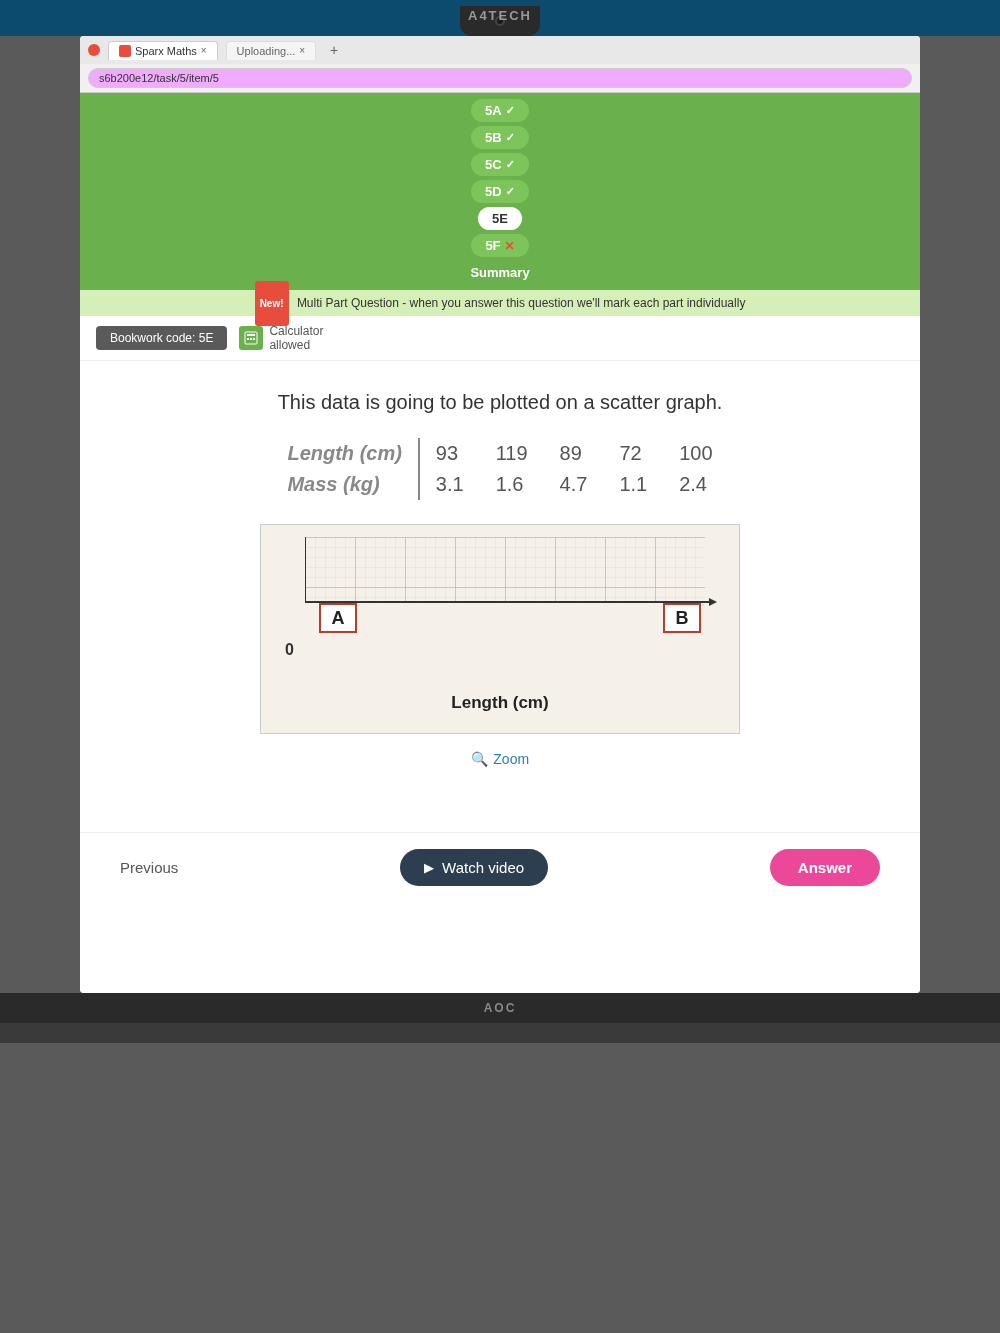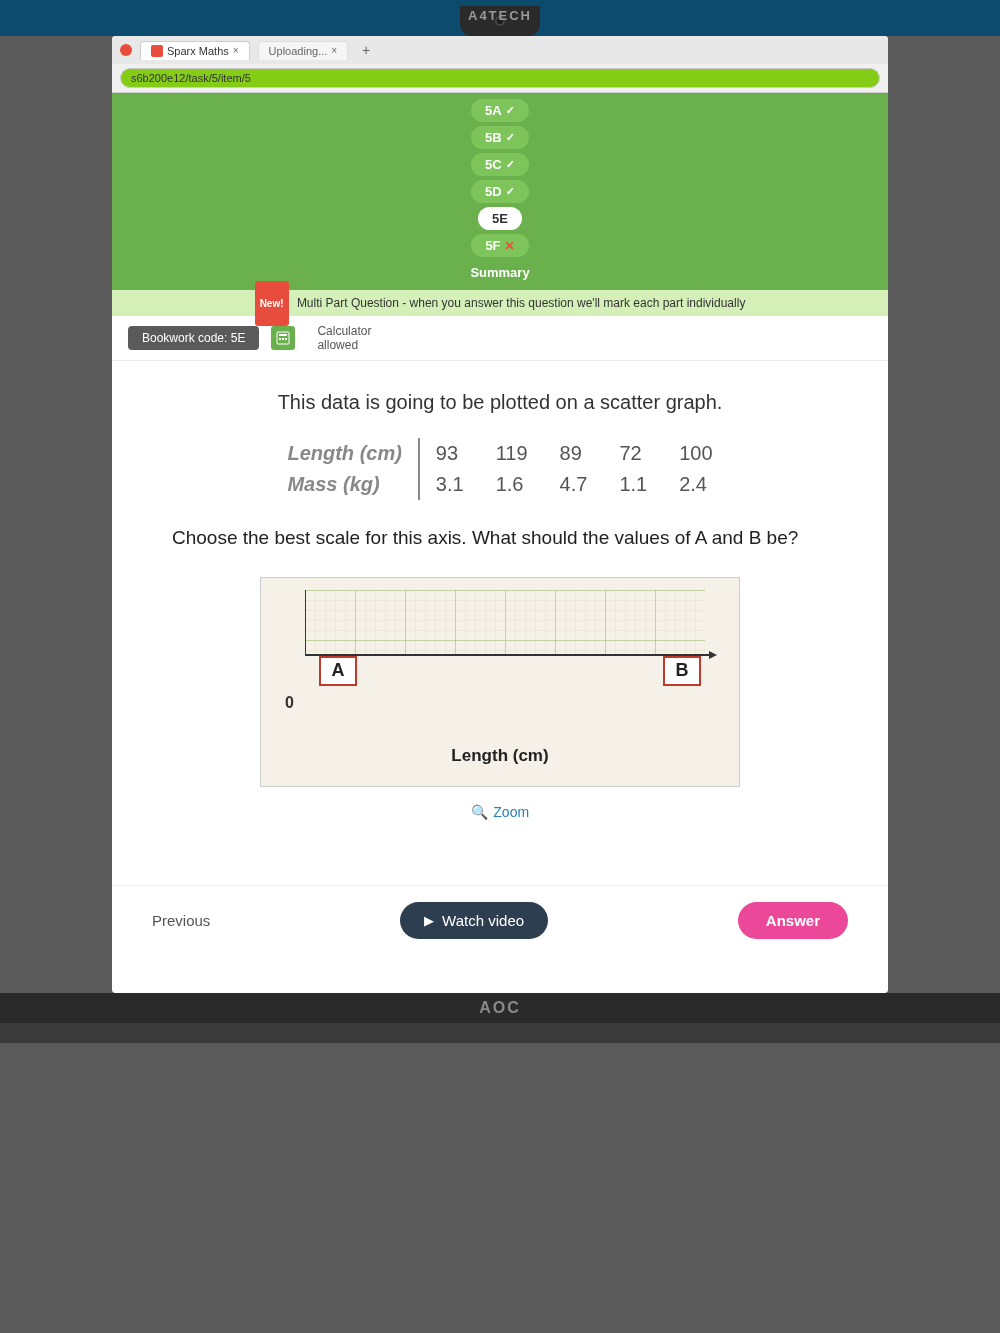--- a/index.html
+++ b/index.html
@@ -10,21 +10,21 @@
       width: 1000px;
       min-height: 1333px;
       display: flex;
       flex-direction: column;
       align-items: center;
       justify-content: flex-start;
     }
 
     
     .screen {
-      width: 776px;
+      width: 840px;
       background: #e8e8e8;
       border-radius: 4px;
       overflow: hidden;
       margin: 0 auto;
     }
 
     
     .browser-chrome {
       background: #f0f0f0;
       border-bottom: 1px solid #ccc;
@@ -93,21 +93,21 @@
 
     .address-bar-row {
       display: flex;
       align-items: center;
       padding: 4px 8px;
       gap: 6px;
       background: #f0f0f0;
     }
     .address-bar {
       flex: 1;
-      background: #84cc16;
+      background: #f0abfc;
       border: 1px solid #ccc;
       border-radius: 12px;
       padding: 3px 10px;
       font-size: 11px;
       color: #333;
     }
 
     
     .sparx-content {
       background: #fff;
@@ -206,21 +206,21 @@
       color: #fff;
       border: none;
       border-radius: 4px;
       padding: 5px 14px;
       font-size: 12px;
       cursor: pointer;
     }
     .calculator-info {
       display: flex;
       align-items: center;
-      gap: 22px;
+      gap: 6px;
       font-size: 12px;
       color: #555;
     }
     .calc-icon {
       width: 24px;
       height: 24px;
       background: #6ab04c;
       border-radius: 3px;
       display: flex;
       align-items: center;
@@ -372,21 +372,21 @@
     .monitor-bottom {
       width: 100%;
       background: #2a2a2a;
       height: 30px;
       display: flex;
       align-items: center;
       justify-content: center;
     }
     .monitor-brand {
       color: #888;
-      font-size: 16px;
+      font-size: 12px;
       font-weight: bold;
       letter-spacing: 2px;
     }
     .monitor-stand {
       width: 100%;
       background: #3a3a3a;
       height: 20px;
     }
 
     .graph-wrapper {
@@ -544,21 +544,20 @@
             <td>1.6</td>
             <td>4.7</td>
             <td>1.1</td>
             <td>2.4</td>
           </tr>
         </tbody>
           </table>
       </div>
 
 
-      <p class="question-main">Choose the best scale for this axis. What should the values of A and B be?</p>
 
       <div class="graph-container">
         <div class="graph-box">
           <div class="graph-wrapper">
 
             <div style="position:absolute; left:4px; bottom:4px; font-size:16px; font-weight:bold; color:#333;">0</div>
 
             <div class="graph-inner">
               <svg width="420" height="90">
 

